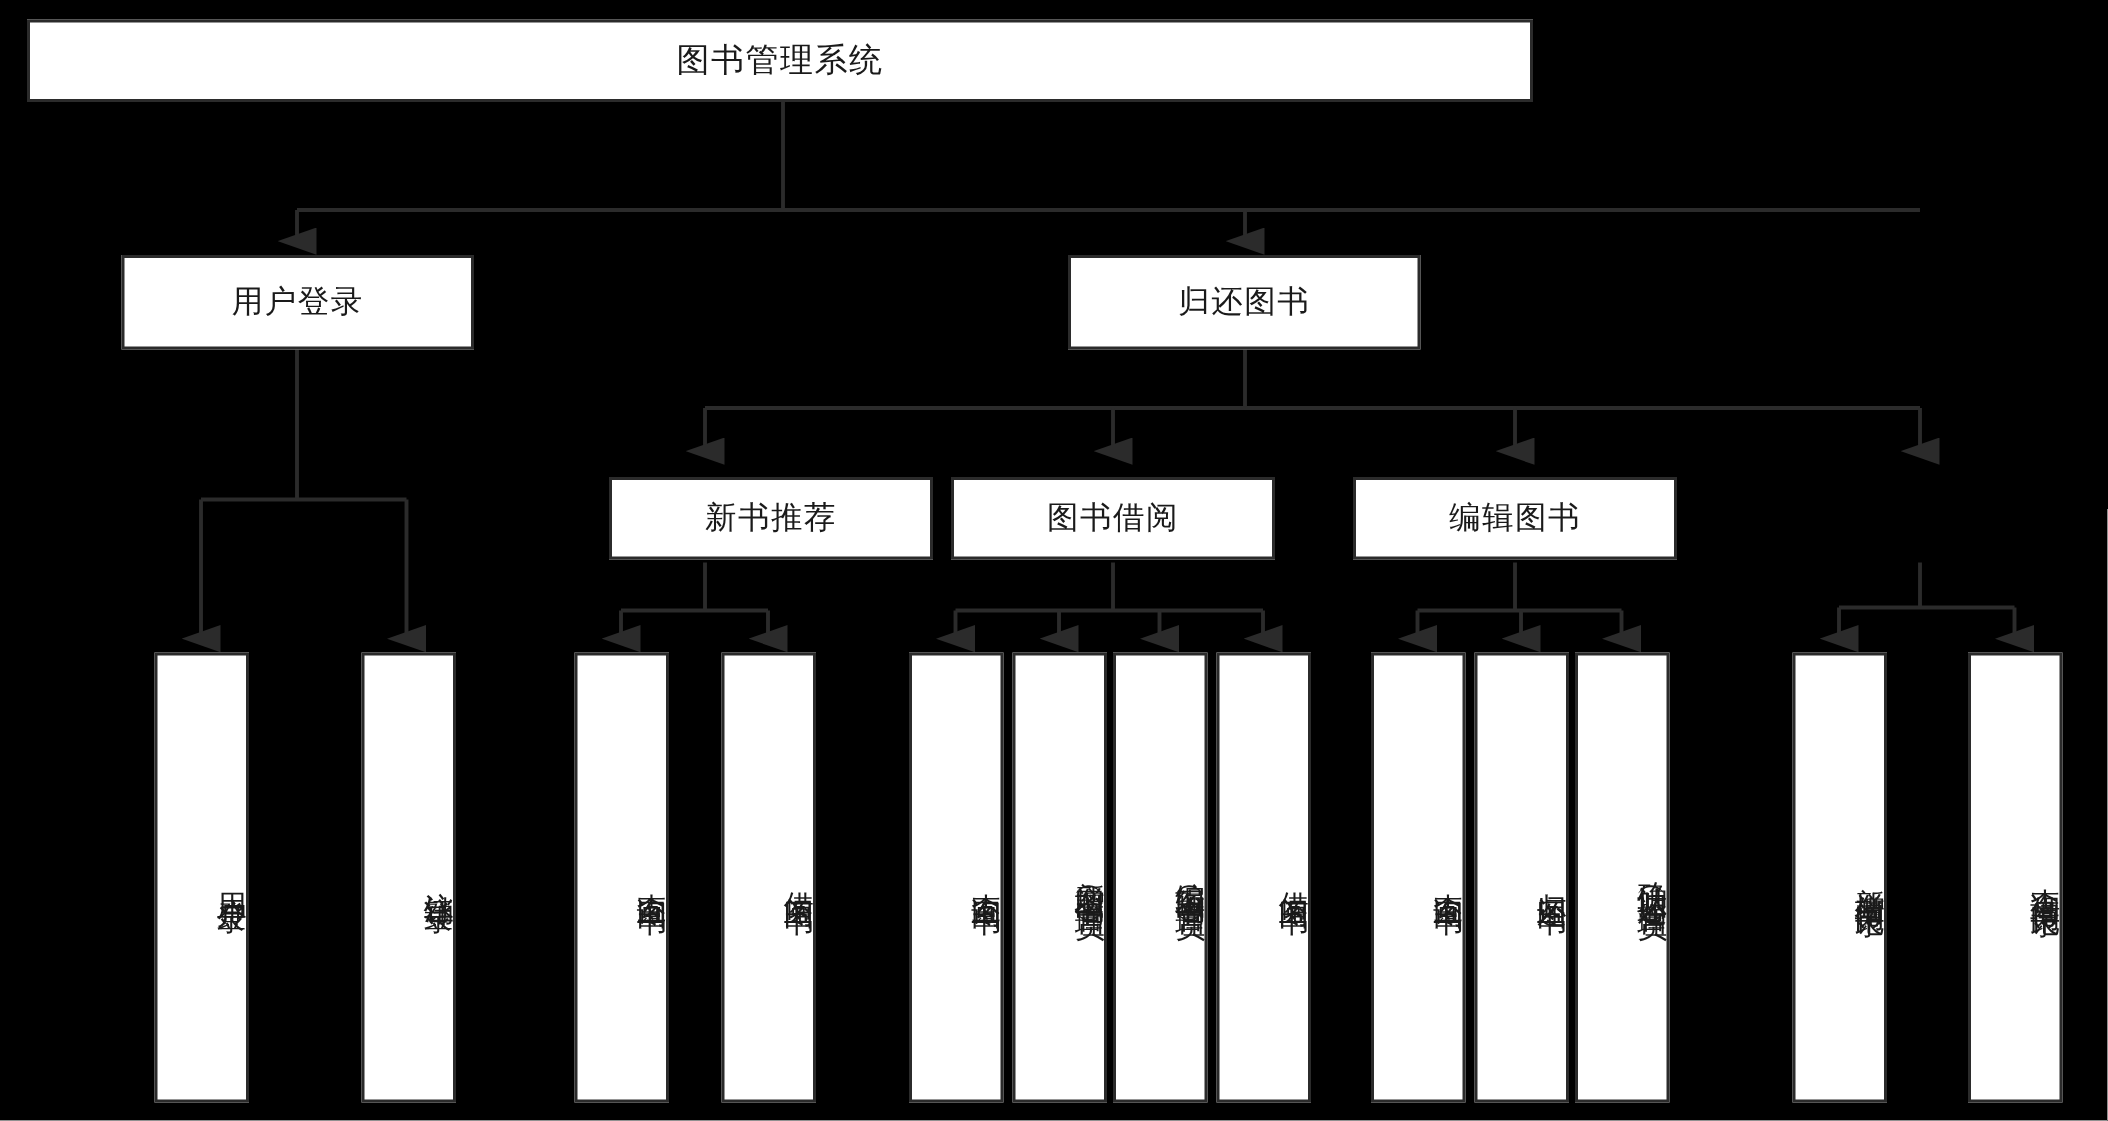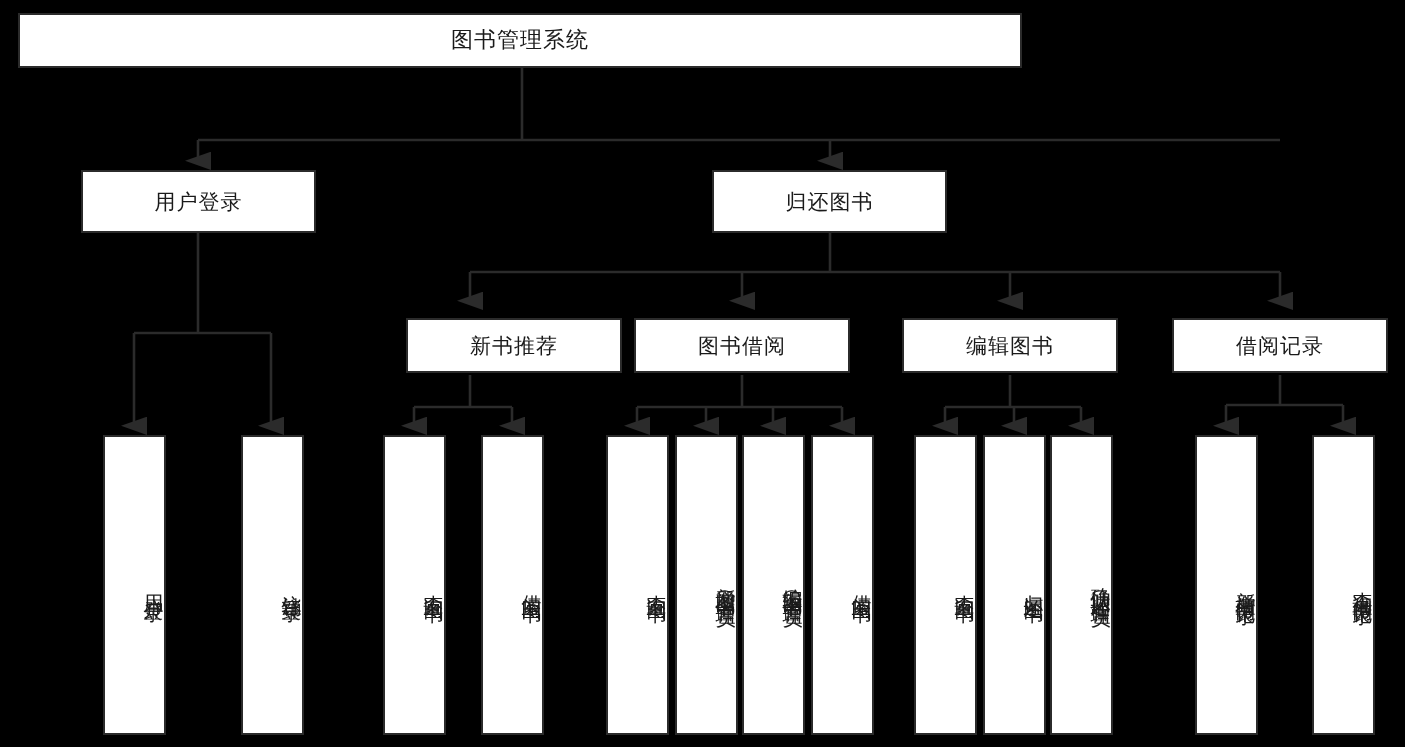--- a/index.html
+++ b/index.html
@@ -124,21 +124,20 @@
   </svg>
 
   <div class="node horiz root" style="left:18px; top:13px; width:1004px; height:55px;">图书管理系统</div>
 
   <div class="node horiz" style="left:81px; top:170px; width:235px; height:63px;">用户登录</div>
   <div class="node horiz" style="left:712px; top:170px; width:235px; height:63px;">归还图书</div>
 
   <div class="node horiz" style="left:362px; top:318px; width:216px; height:55px;margin-left:44px;">新书推荐</div>
   <div class="node horiz" style="left:634px; top:318px; width:216px; height:55px;">图书借阅</div>
   <div class="node horiz" style="left:902px; top:318px; width:216px; height:55px;">编辑图书</div>
-  <div class="node horiz" style="left:1172px; top:318px; width:216px; height:55px;">借阅记录</div>
 
   <div class="node vert" style="left:103px; top:435px; width:63px; height:300px;">
     <span>用户登录</span>
   </div>
   <div class="node vert" style="left:241px; top:435px; width:63px; height:300px;">
     <span>注销登录</span>
   </div>
 
   <div class="node vert" style="left:383px; top:435px; width:63px; height:300px;">
     <span>查询图书</span>

